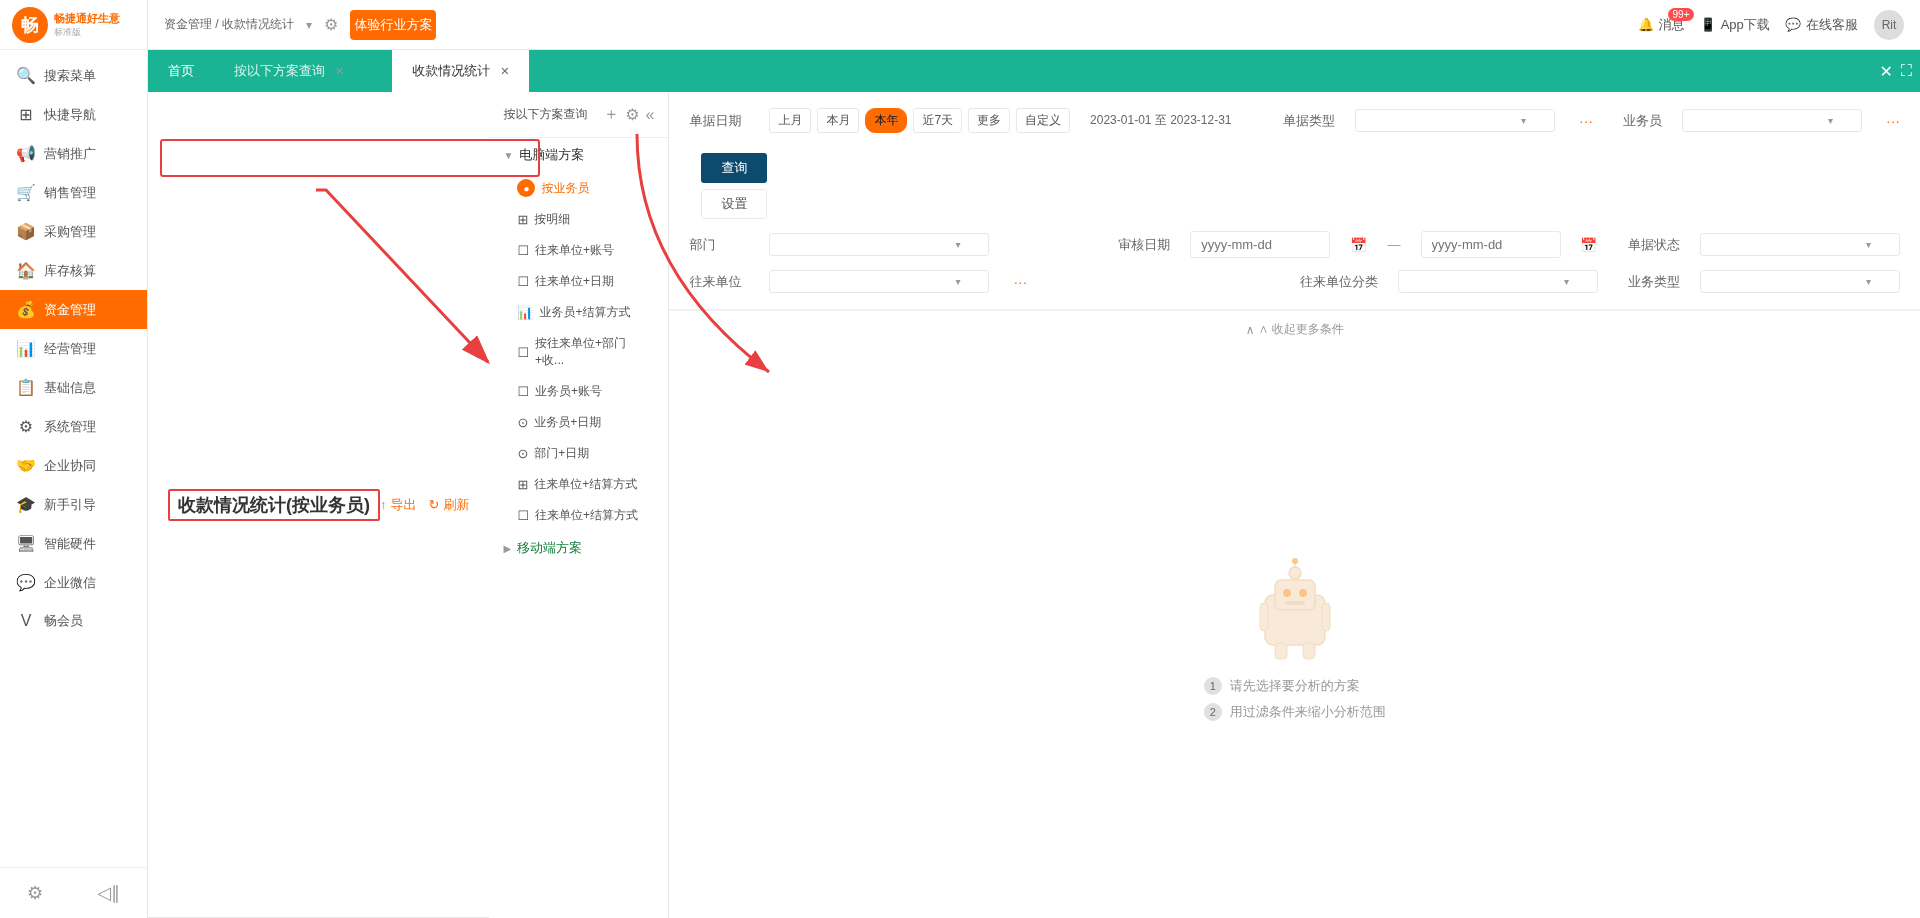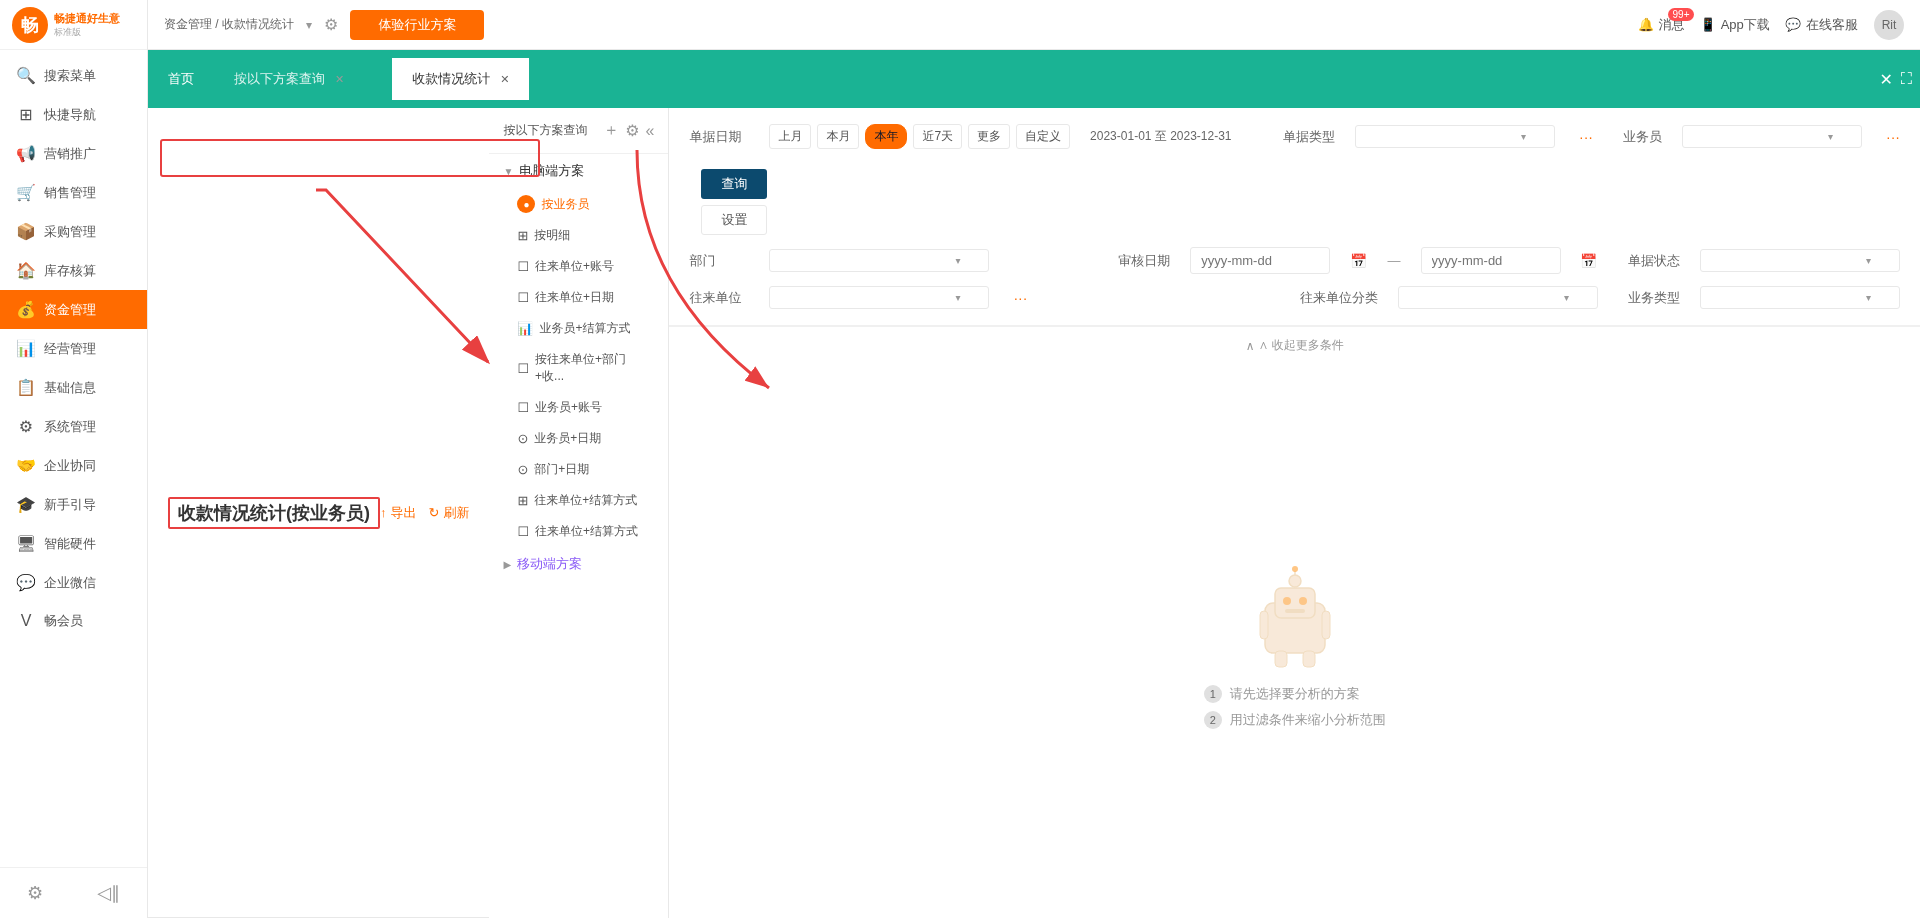--- a/index.html
+++ b/index.html
@@ -44,33 +44,33 @@
     .top-header {
       height: 50px; background: #fff; border-bottom: 1px solid #e8e8e8;
       display: flex; align-items: center; justify-content: space-between;
       padding: 0 16px; flex-shrink: 0;
     }
     .header-left { display: flex; align-items: center; gap: 12px; }
     .header-breadcrumb { color: #666; font-size: 12px; }
     .header-dropdown { color: #999; font-size: 12px; cursor: pointer; }
     .header-gear { color: #999; font-size: 16px; cursor: pointer; }
     .header-cta {
-      background: #ff6b00; color: #fff; border: none; padding: 6px 28px;
+      background: #ff6b00; color: #fff; border: none; padding: 6px 4px;
       border-radius: 4px; cursor: pointer; font-size: 13px;
     }
     .header-right { display: flex; align-items: center; gap: 16px; }
     .header-msg { position: relative; display: flex; align-items: center; gap: 4px; color: #555; cursor: pointer; font-size: 13px; }
     .badge { background: #ff4d4f; color: #fff; border-radius: 10px; font-size: 10px; padding: 1px 5px; position: absolute; top: -8px; right: -10px; }
     .header-app { display: flex; align-items: center; gap: 4px; color: #555; cursor: pointer; font-size: 13px; }
     .header-service { display: flex; align-items: center; gap: 4px; color: #555; cursor: pointer; font-size: 13px; }
     .header-avatar { width: 30px; height: 30px; background: #e0e0e0; border-radius: 50%; }
 
     
     .tab-bar {
-      height: 58px; background: #1ab394; display: flex; align-items: center;
+      height: 42px; background: #1ab394; display: flex; align-items: center;
       padding: 4px 0; flex-shrink: 0; position: relative;
     }
     .tab-item {
       height: 42px; display: flex; align-items: center; padding: 0 20px;
       color: rgba(255,255,255,0.85); cursor: pointer; font-size: 13px;
       position: relative; gap: 6px;
     }
     .tab-item.home { color: #fff; }
     .tab-item.active { background: #ffffff; color: #333; margin-left: 28px; }
     .tab-close {
@@ -400,21 +400,21 @@
           </div>
           <div class="scheme-item">
             <span class="scheme-item-icon">☐</span>
             <span>往来单位+结算方式</span>
           </div>
         </div>
 
         <div class="scheme-group">
           <div class="scheme-group-title">
             <span style="color:#999;font-size:10px;">▶</span>
-            <span style="color:#8b5cf6;text-align:center;">移动端方案</span>
+            <span style="color:#15803d;text-align:center;">移动端方案</span>
           </div>
         </div>
       </div>
 
       <div class="right-panel">
 
         <div class="filter-area">
 
           <div class="filter-row">
             <span class="filter-label">单据日期</span>

